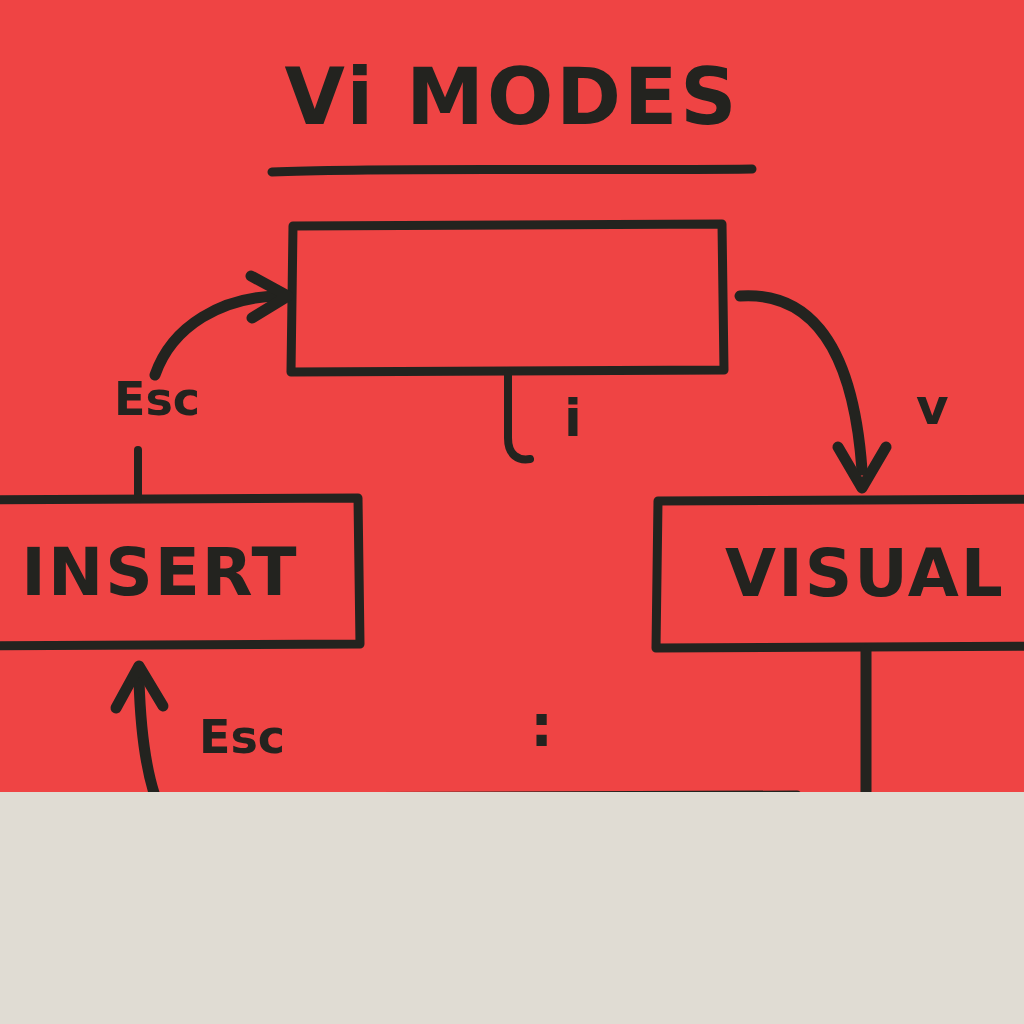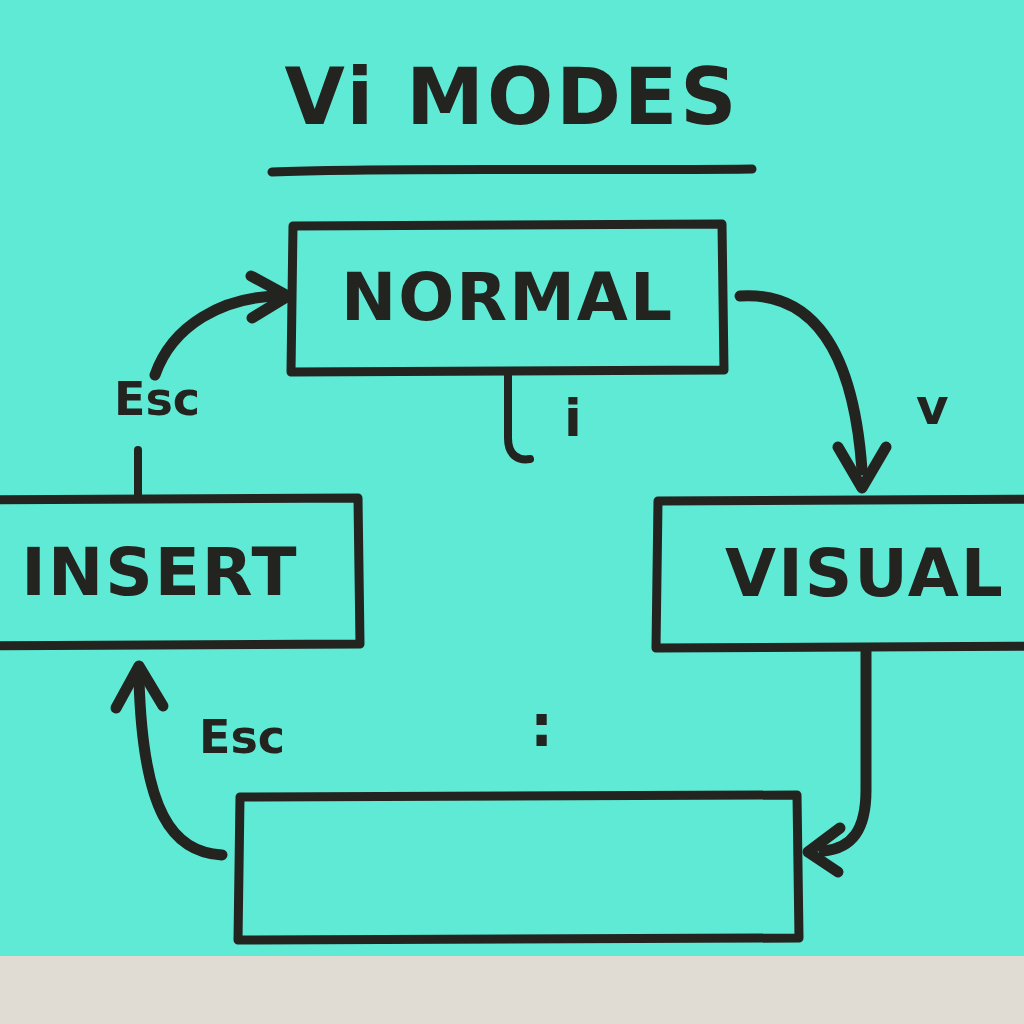--- a/index.html
+++ b/index.html
@@ -4,22 +4,22 @@
 <title>Vi Modes</title>
 <style>
   html, body {
     margin: 0;
     padding: 0;
     background: #e0dcd3;
   }
   #canvas {
     position: relative;
     width: 1024px;
-    height: 956px;
-    background: #5eead4;
+    height: 792px;
+    background: #ef4444;
     overflow: hidden;
     font-family: "DejaVu Sans", sans-serif;
   }
   #canvas svg {
     position: absolute;
     top: 0;
     left: 0;
     width: 1024px;
     height: 1024px;
   }
@@ -126,21 +126,20 @@
 
     <path class="arrow-stroke" d="M 866 650 L 866 790 C 866 830, 852 848, 824 851"></path>
     <path class="arrow-stroke" d="M 840 828 L 808 852 L 838 872"></path>
 
     <path class="arrow-stroke" d="M 222 855 C 172 852, 143 812, 139 680"></path>
     <path class="arrow-stroke" d="M 116 708 L 139 666 L 163 706"></path>
   </svg>
 
   <div class="txt title-text">Vi MODES</div>
 
-  <div class="box-label" style="left:290px; top:222px; width:435px; height:150px;">NORMAL</div>
 
   <div class="box-label" style="left:-40px; top:497px; width:400px; height:150px;">INSERT</div>
 
   <div class="box-label" style="left:655px; top:497px; width:420px; height:152px;">VISUAL</div>
 
 
   <div class="txt edge-label lbl-esc-top">Esc</div>
 
   <div class="txt edge-label lbl-i">i</div>
 

